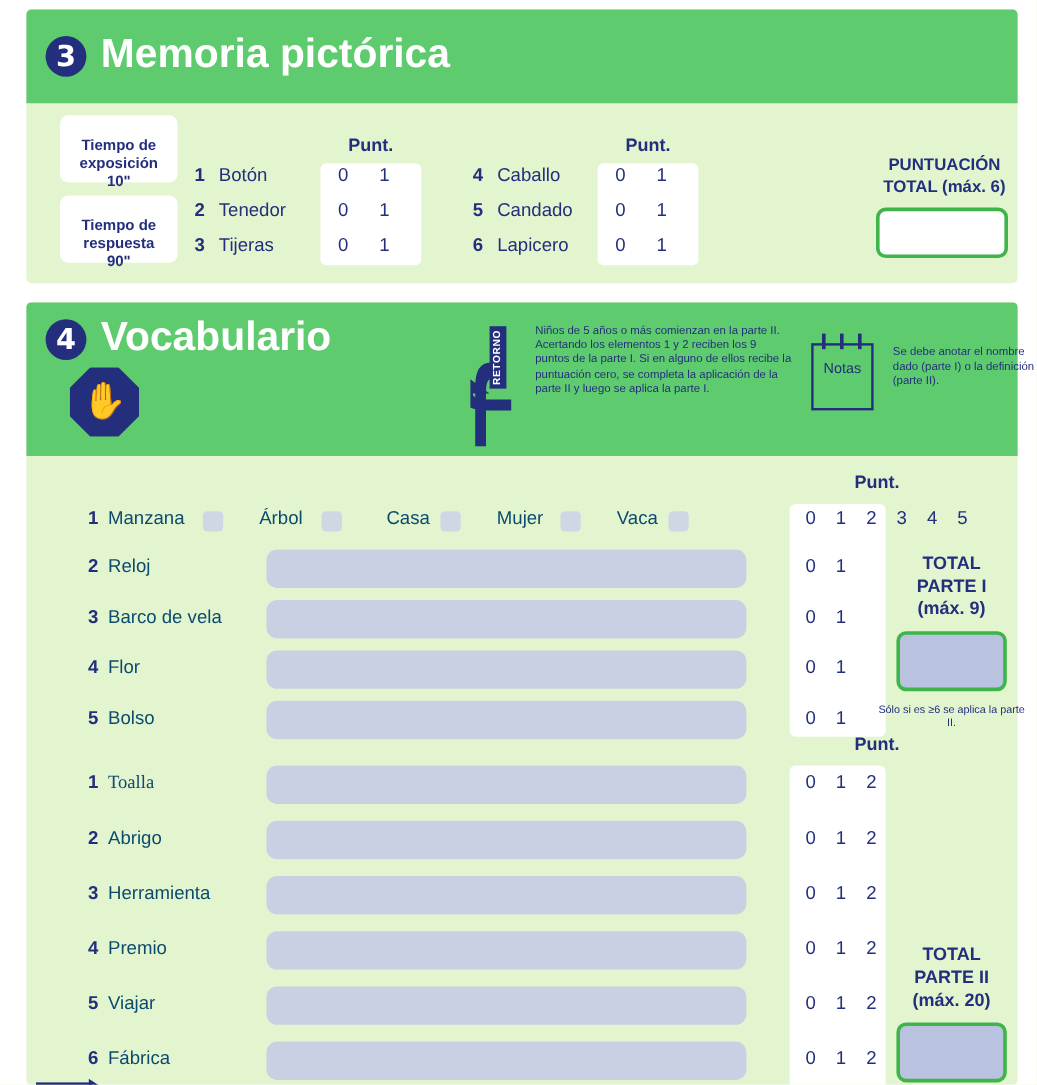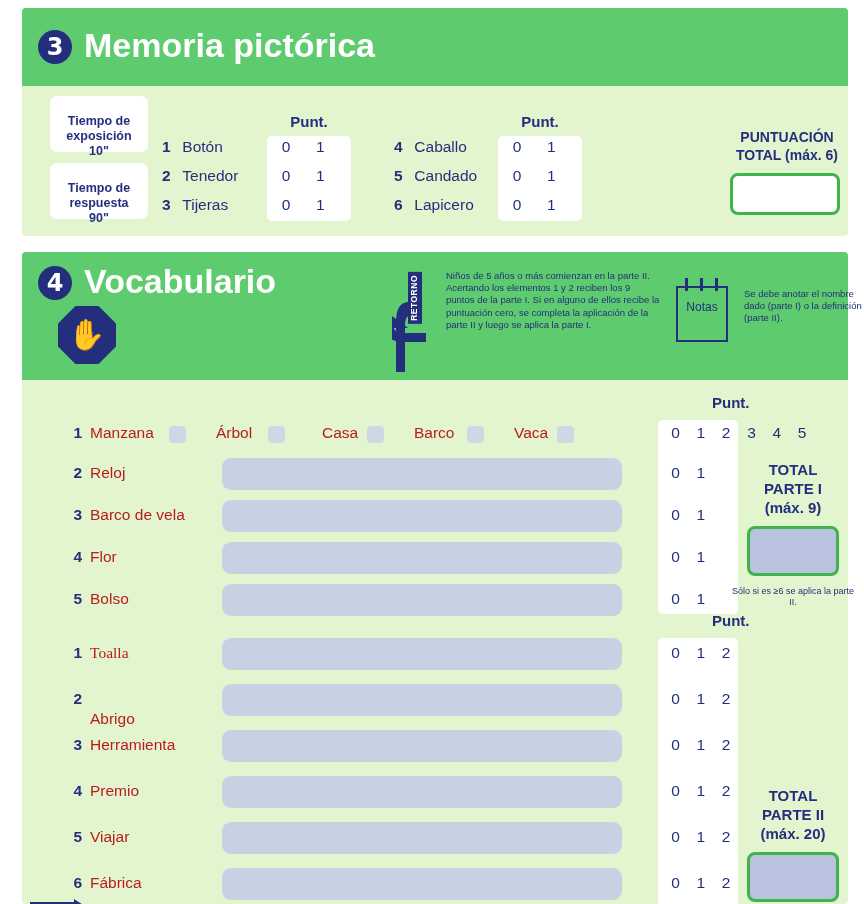--- a/index.html
+++ b/index.html
@@ -244,21 +244,21 @@
   .item-num {
     position: absolute;
     color: #232f7d;
     font-size: 15.5px;
     font-weight: bold;
     width: 16px;
     text-align: right;
   }
   .item-name {
     position: absolute;
-    color: #b91c1c;
+    color: #0c4a6e;
     font-size: 15.5px;
     white-space: nowrap;
     text-align: center;
   }
   .answer-bar {
     position: absolute;
     background: #c3cce6;
     border-radius: 9px;
     opacity: .88;
   }
@@ -459,21 +459,21 @@
 
   <div class="score-panel" style="left:636px; top:168px; width:80px; height:194px;"></div>
 
   <div class="item-num" style="left:44px; top:172px;">1</div>
   <div class="item-name" style="left:68px; top:172px;">Manzana</div>
   <div class="mini-box" style="left:147px; top:174px;"></div>
   <div class="item-name" style="left:194px; top:172px;">Árbol</div>
   <div class="mini-box" style="left:246px; top:174px;"></div>
   <div class="item-name" style="left:300px; top:172px;">Casa</div>
   <div class="mini-box" style="left:345px; top:174px;"></div>
-  <div class="item-name" style="left:392px; top:172px;">Barco</div>
+  <div class="item-name" style="left:392px; top:172px;">Mujer</div>
   <div class="mini-box" style="left:445px; top:174px;"></div>
   <div class="item-name" style="left:492px; top:172px;">Vaca</div>
   <div class="mini-box" style="left:535px; top:174px;"></div>
 
   <div class="score-row" style="left:643px; top:172px;">
     <span>0</span>
     <span>1</span>
     <span>2</span>
     <span>3</span>
     <span>4</span>
@@ -533,21 +533,21 @@
   <div class="item-num" style="left:44px; top:392px;">1</div>
   <div class="item-name" style="left:68px; top:392px;font-family:Liberation Serif, serif;">Toalla</div>
   <div class="answer-bar" style="left:200px; top:386px; width:400px; height:32px;"></div>
   <div class="score-row" style="left:643px; top:392px;">
     <span>0</span>
     <span>1</span>
     <span>2</span>
   </div>
 
   <div class="item-num" style="left:44px; top:438px;">2</div>
-  <div class="item-name" style="left:68px; top:438px;margin-top:20px;">Abrigo</div>
+  <div class="item-name" style="left:68px; top:438px;">Abrigo</div>
   <div class="answer-bar" style="left:200px; top:432px; width:400px; height:32px;"></div>
   <div class="score-row" style="left:643px; top:438px;">
     <span>0</span>
     <span>1</span>
     <span>2</span>
   </div>
 
   <div class="item-num" style="left:44px; top:484px;">3</div>
   <div class="item-name" style="left:68px; top:484px;">Herramienta</div>
   <div class="answer-bar" style="left:200px; top:478px; width:400px; height:32px;"></div>

